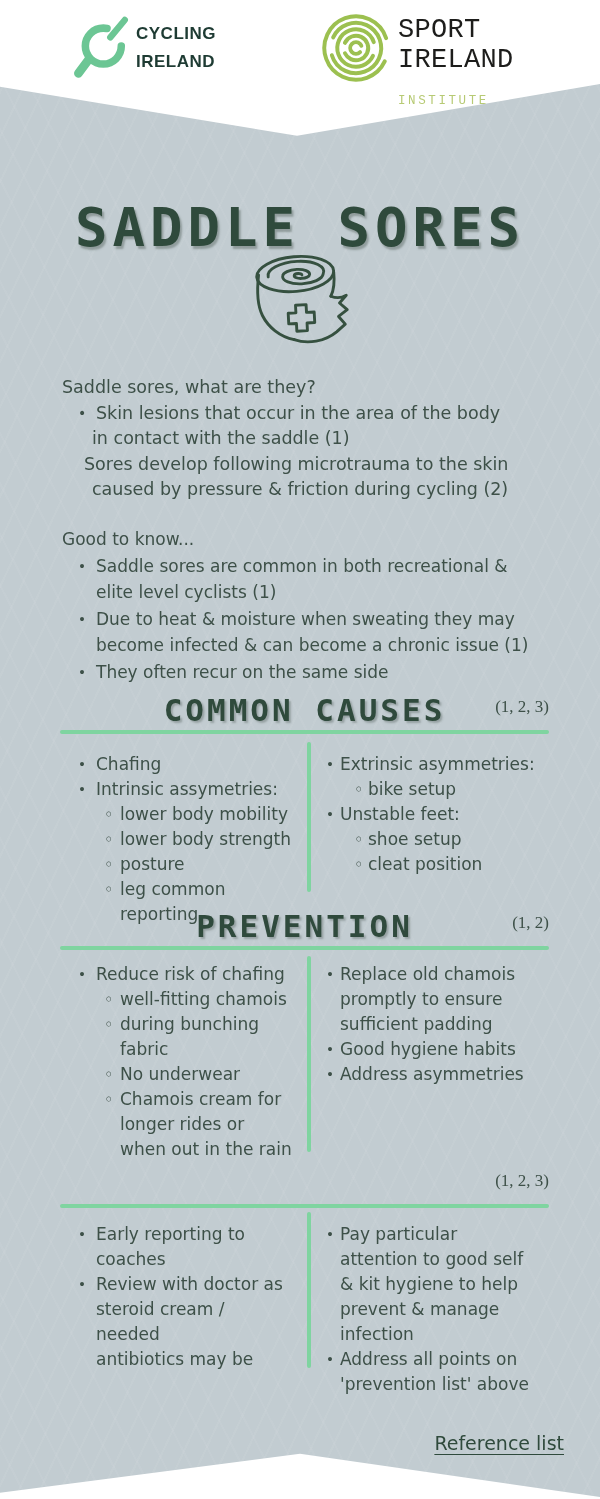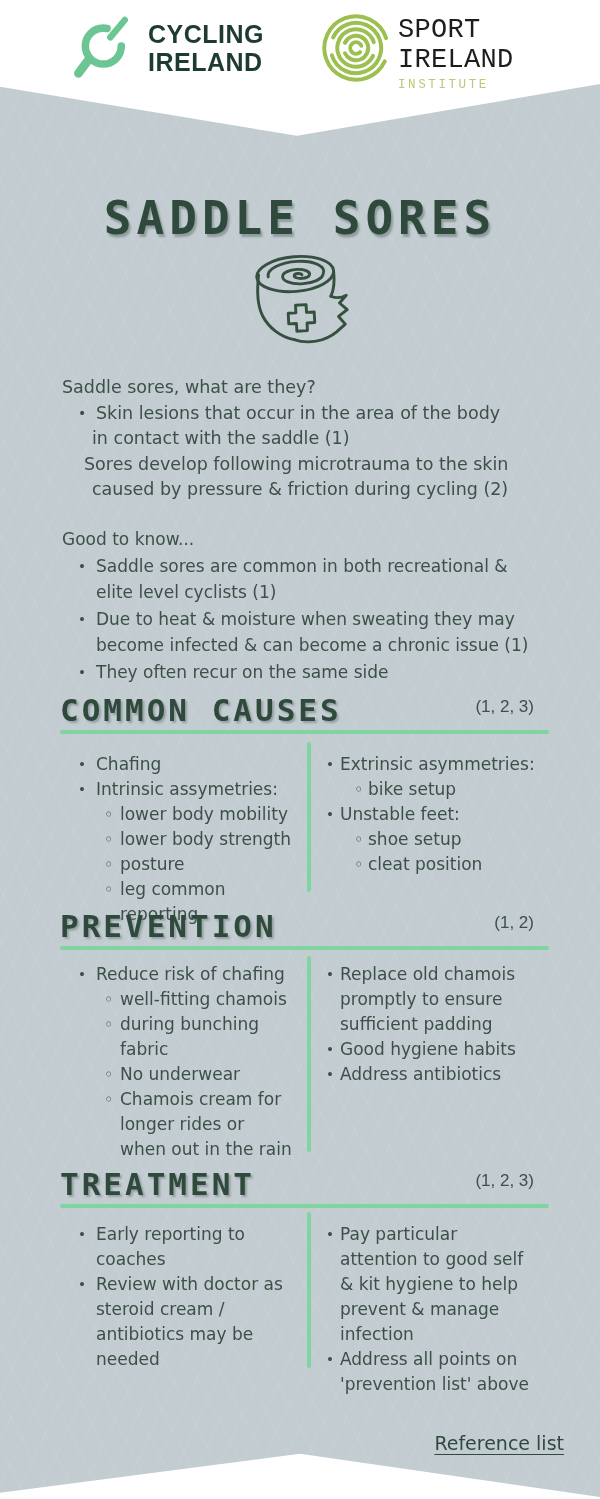--- a/index.html
+++ b/index.html
@@ -26,37 +26,37 @@
   }
   .bottom-band{
     position:absolute;bottom:0;left:0;width:600px;height:52px;z-index:2;
     background:var(--panel-white);
     clip-path:polygon(0 88%,50% 13%,100% 96%,100% 100%,0 100%);
   }
   
   .ci-logo{position:absolute;left:72px;top:13px;width:58px;height:72px}
   .ci-logo path,.ci-logo circle,.ci-logo line{stroke:var(--cycling-green);fill:none}
   .ci-text{
-    position:absolute;left:148px;top:20px;
+    position:absolute;left:136px;top:20px;
     font-family:"Liberation Sans",sans-serif;font-weight:bold;
-    font-size:25px;line-height:28px;letter-spacing:.5px;color:var(--cycling-text);
+    font-size:17px;line-height:28px;letter-spacing:.5px;color:var(--cycling-text);
   }
   .si-logo{position:absolute;left:320px;top:9px;width:72px;height:78px}
   .si-logo circle{stroke:var(--sport-green);fill:none}
   .si-text{
     position:absolute;left:398px;top:15px;
     font-family:Liberation Mono, monospace;color:var(--sport-text);
     font-size:27px;line-height:30px;letter-spacing:.3px;
   }
-  .si-inst{font-size:12.5px;line-height:15px;letter-spacing:2.6px;color:var(--institute-green);margin-top:3px}
+  .si-inst{font-size:12.5px;line-height:15px;letter-spacing:2.6px;color:var(--institute-green);margin-top:19px}
   
   .main-title{
     position:absolute;top:160px;left:0;width:600px;text-align:center;
     font-family:"DejaVu Sans Mono","Liberation Mono",monospace;font-weight:bold;
-    font-size:46px;letter-spacing:5px;color:var(--title-text);
+    font-size:54px;letter-spacing:5px;color:var(--title-text);
     text-shadow:2px 3px 2px rgba(103,116,113,.55);
   }
   .bandage{position:absolute;top:246px;left:50%;transform:translateX(-50%);width:106px;height:112px}
   .bandage path,.bandage ellipse{stroke:#35503f;fill:none;stroke-width:3;stroke-linejoin:round;stroke-linecap:round}
   
   .list{position:absolute;--p1:34px;--m1:16px;--p2:58px;--m2:42px}
   .intro-list{top:375px;left:62px;font-size:17.5px;line-height:25.5px}
   .gtk-list{top:526px;left:62px;font-size:17px;line-height:26.5px}
   .ln{position:relative;white-space:nowrap}
   .lv0{padding-left:0}
@@ -68,28 +68,28 @@
   .lv1>.mk{left:var(--m1)}
   .lv2>.mk{left:var(--m2)}
   .mk.dot{font-size:.8em}
   .mk.ring{font-size:.95em}
   
   .sec{position:absolute;left:0;width:600px}
   .sec-cc{top:692px}
   .sec-prev{top:908px}
   .sec-treat{top:1166px}
   .sec-head{
-    position:relative;margin:0 66px 0 60px;height:36px;
+    position:relative;margin:0 51px 0 60px;height:36px;text-align:center;
     font-family:"DejaVu Sans Mono","Liberation Mono",monospace;font-weight:bold;
     font-size:31px;line-height:36px;letter-spacing:3px;color:var(--title-text);
     text-shadow:2px 2px 2px rgba(108,120,117,.5);
   }
   .refs{
     position:absolute;right:0;bottom:3px;
-    font-family:Liberation Sans, sans-serif;font-weight:normal;
+    font-family:Liberation Serif, serif;font-weight:normal;
     font-size:17px;letter-spacing:0;color:var(--body-text);text-shadow:none;
   }
   .hline{height:4px;border-radius:2px;background:var(--accent-line);margin:2px 51px 0 60px}
   .vline{position:absolute;left:307px;width:3.5px;border-radius:2px;background:var(--accent-line)}
   .sec-cc .vline{top:50px;height:150px}
   .sec-prev .vline{top:48px;height:196px}
   .sec-treat .vline{top:46px;height:156px}
   .col{position:absolute;font-size:17px;line-height:25px}
   .col-left{left:62px}
   .col-right{left:318px;--p1:22px;--m1:8px;--p2:50px;--m2:36px}
@@ -198,38 +198,37 @@
       <div class="ln lv2"><span class="mk ring">◦</span><span class="tx">No underwear</span></div>
       <div class="ln lv2"><span class="mk ring">◦</span><span class="tx">Chamois cream for</span></div>
       <div class="ln lv2"><span class="tx">longer rides or</span></div>
       <div class="ln lv2"><span class="tx">when out in the rain</span></div>
     </div>
   <div class="list col col-right">
       <div class="ln lv1"><span class="mk dot">•</span><span class="tx">Replace old chamois</span></div>
       <div class="ln lv1"><span class="tx">promptly to ensure</span></div>
       <div class="ln lv1"><span class="tx">sufficient padding</span></div>
       <div class="ln lv1"><span class="mk dot">•</span><span class="tx">Good hygiene habits</span></div>
-      <div class="ln lv1"><span class="mk dot">•</span><span class="tx">Address antibiotics</span></div>
+      <div class="ln lv1"><span class="mk dot">•</span><span class="tx">Address asymmetries</span></div>
     </div>
 </section>
 
 <section class="sec sec-treat">
   <div class="sec-head">
-    <span>TREATMENT</span>
     <span class="refs">(1, 2, 3)</span>
   </div>
   <div class="hline"></div>
   <div class="vline"></div>
   <div class="list col col-left">
       <div class="ln lv1"><span class="mk dot">•</span><span class="tx">Early reporting to</span></div>
       <div class="ln lv1"><span class="tx">coaches</span></div>
       <div class="ln lv1"><span class="mk dot">•</span><span class="tx">Review with doctor as</span></div>
       <div class="ln lv1"><span class="tx">steroid cream /</span></div>
+      <div class="ln lv1"><span class="tx">needed</span></div>
       <div class="ln lv1"><span class="tx">antibiotics may be</span></div>
-      <div class="ln lv1"><span class="tx">needed</span></div>
     </div>
   <div class="list col col-right">
       <div class="ln lv1"><span class="mk dot">•</span><span class="tx">Pay particular</span></div>
       <div class="ln lv1"><span class="tx">attention to good self</span></div>
       <div class="ln lv1"><span class="tx">&amp; kit hygiene to help</span></div>
       <div class="ln lv1"><span class="tx">prevent &amp; manage</span></div>
       <div class="ln lv1"><span class="tx">infection</span></div>
       <div class="ln lv1"><span class="mk dot">•</span><span class="tx">Address all points on</span></div>
       <div class="ln lv1"><span class="tx">'prevention list' above</span></div>
     </div>

